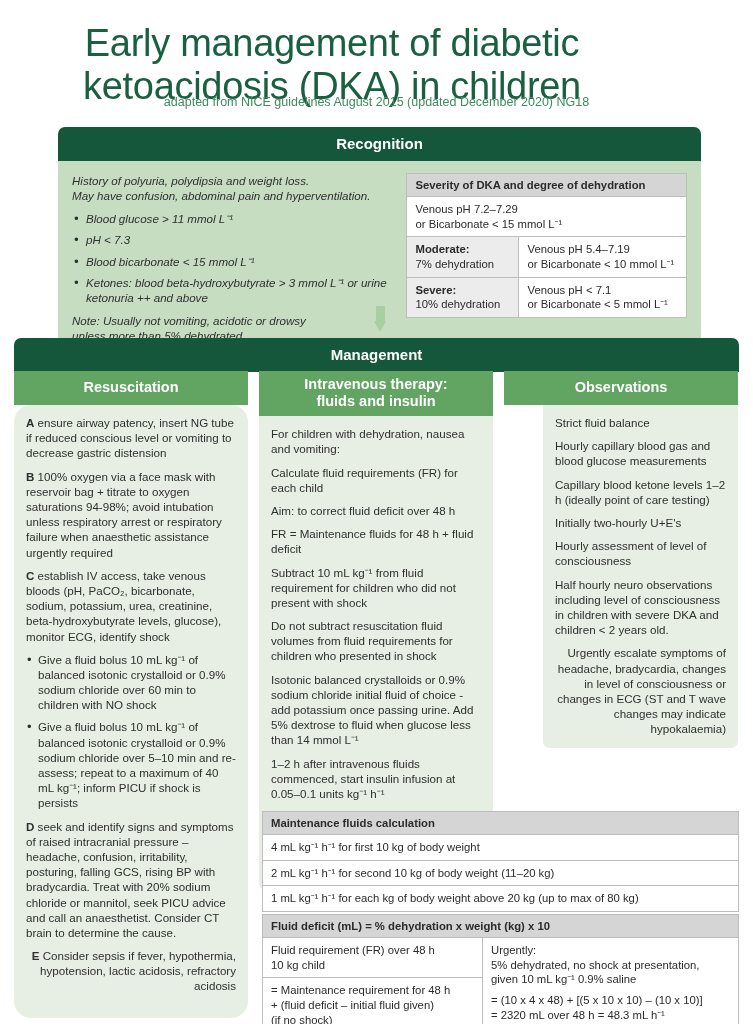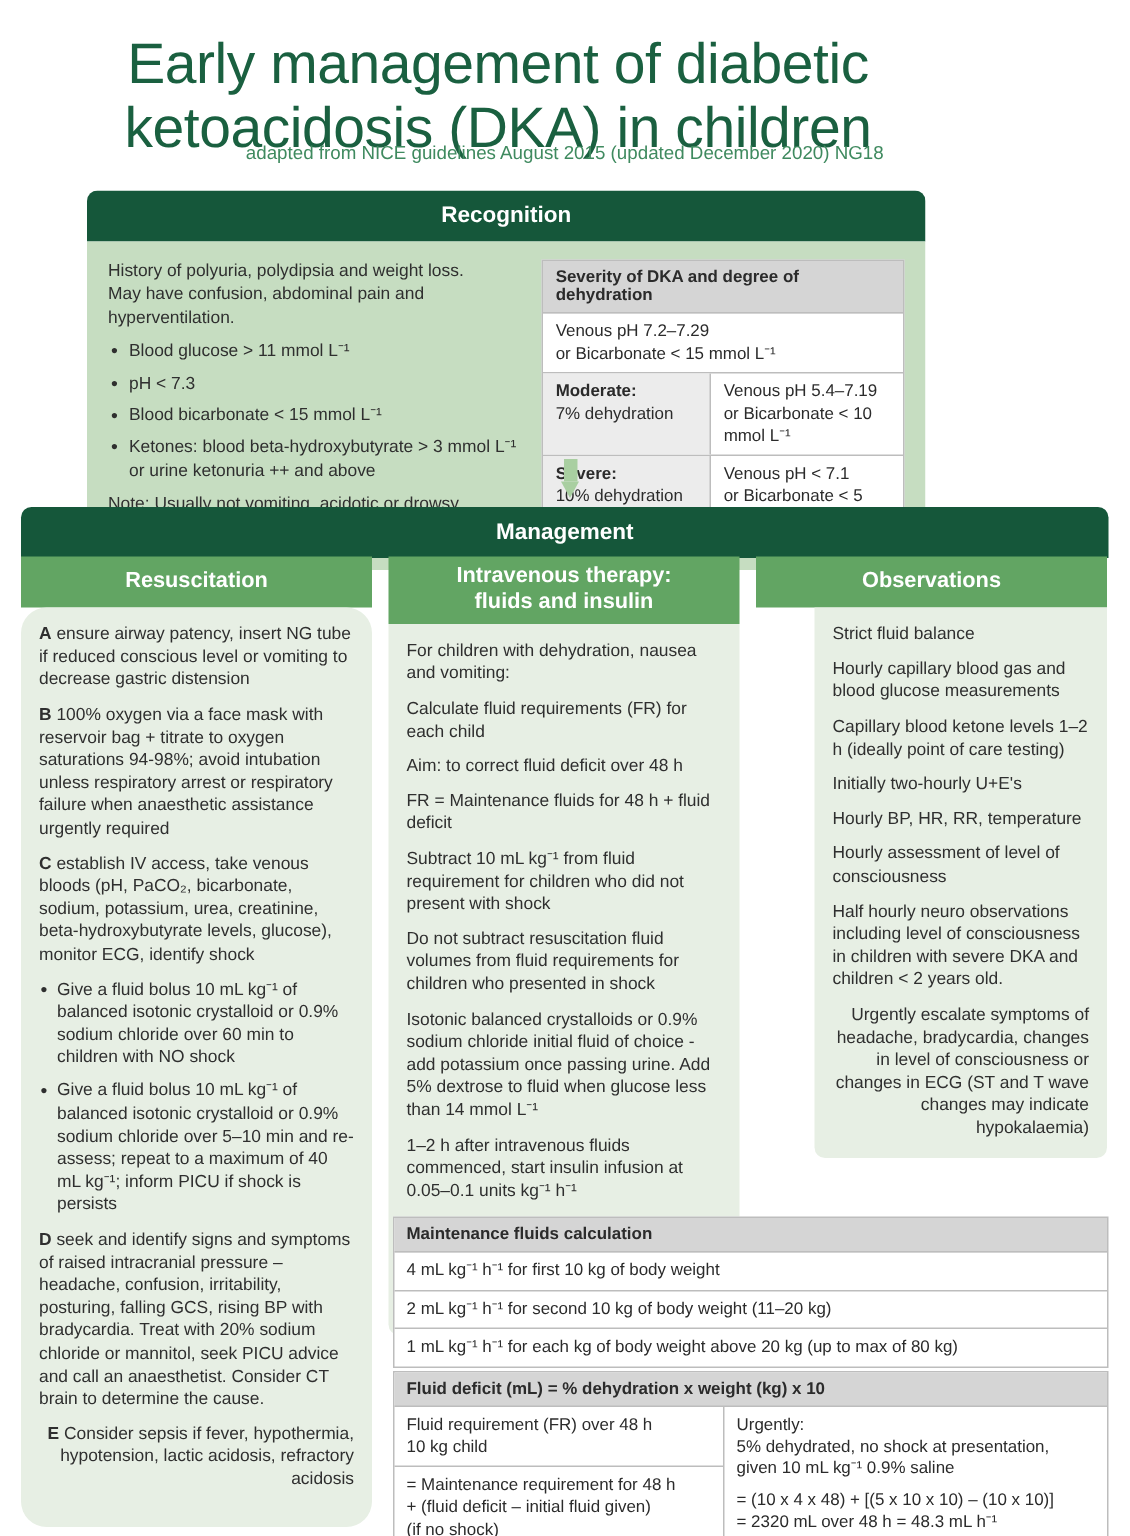--- a/index.html
+++ b/index.html
@@ -20,33 +20,33 @@
     color: #1a6040; letter-spacing: -0.3px;
   }
   .subtitle {
     position: absolute; left: 0; top: 95px; width: 753px;
     text-align: center;
     font-size: 12.5px; color: #3f8a5f;
   }
 
   
   .recog-wrap {
-    position: absolute; left: 58px; top: 127px; width: 559px;
+    position: absolute; left: 58px; top: 127px; width: 643px;
     border-radius: 7px; overflow: hidden;
   }
   .bar-dark {
     background: #15573a; color: #ffffff;
     font-size: 15px; font-weight: bold; text-align: center;
     padding: 8px 0 9px;
   }
   .recog-body {
     background: #c6ddc1; padding: 12px 14px 14px 14px;
     display: flex; gap: 12px;
   }
-  .recog-left { width: 330px; font-size: 11.6px; line-height: 1.33; color: #2f2f2f; }
+  .recog-left { width: 330px; font-size: 11.6px; line-height: 1.33; color: #2f2f2f; font-style: italic; }
   .recog-left p { margin-bottom: 7px; }
   .recog-left ul { list-style: none; margin: 0 0 7px 0; }
   .recog-left li {
     position: relative; padding-left: 14px; margin-bottom: 6px;
   }
   .recog-left li:before {
     content: "\2022"; position: absolute; left: 2px; top: -1px; font-size: 13px;
   }
 
   
@@ -249,21 +249,20 @@
       </div>
     </div>
 
     <div class="col" id="col-obs">
       <div class="col-head">Observations</div>
       <div class="col-body">
         <p>Strict fluid balance</p>
         <p>Hourly capillary blood gas and blood glucose measurements</p>
         <p>Capillary blood ketone levels 1–2 h (ideally point of care testing)</p>
         <p>Initially two-hourly U+E's</p>
-        <p>Hourly BP, HR, RR, temperature</p>
         <p>Hourly assessment of level of consciousness</p>
         <p>Half hourly neuro observations including level of consciousness in children with severe DKA and children &lt; 2 years old.</p>
         <p>Urgently escalate symptoms of headache, bradycardia, changes in level of consciousness or changes in ECG (ST and T wave changes may indicate hypokalaemia)</p>
       </div>
     </div>
   </div>
 
   <div class="gtable maint">
     <div class="gthead">Maintenance fluids calculation</div>
     <div class="grow">

